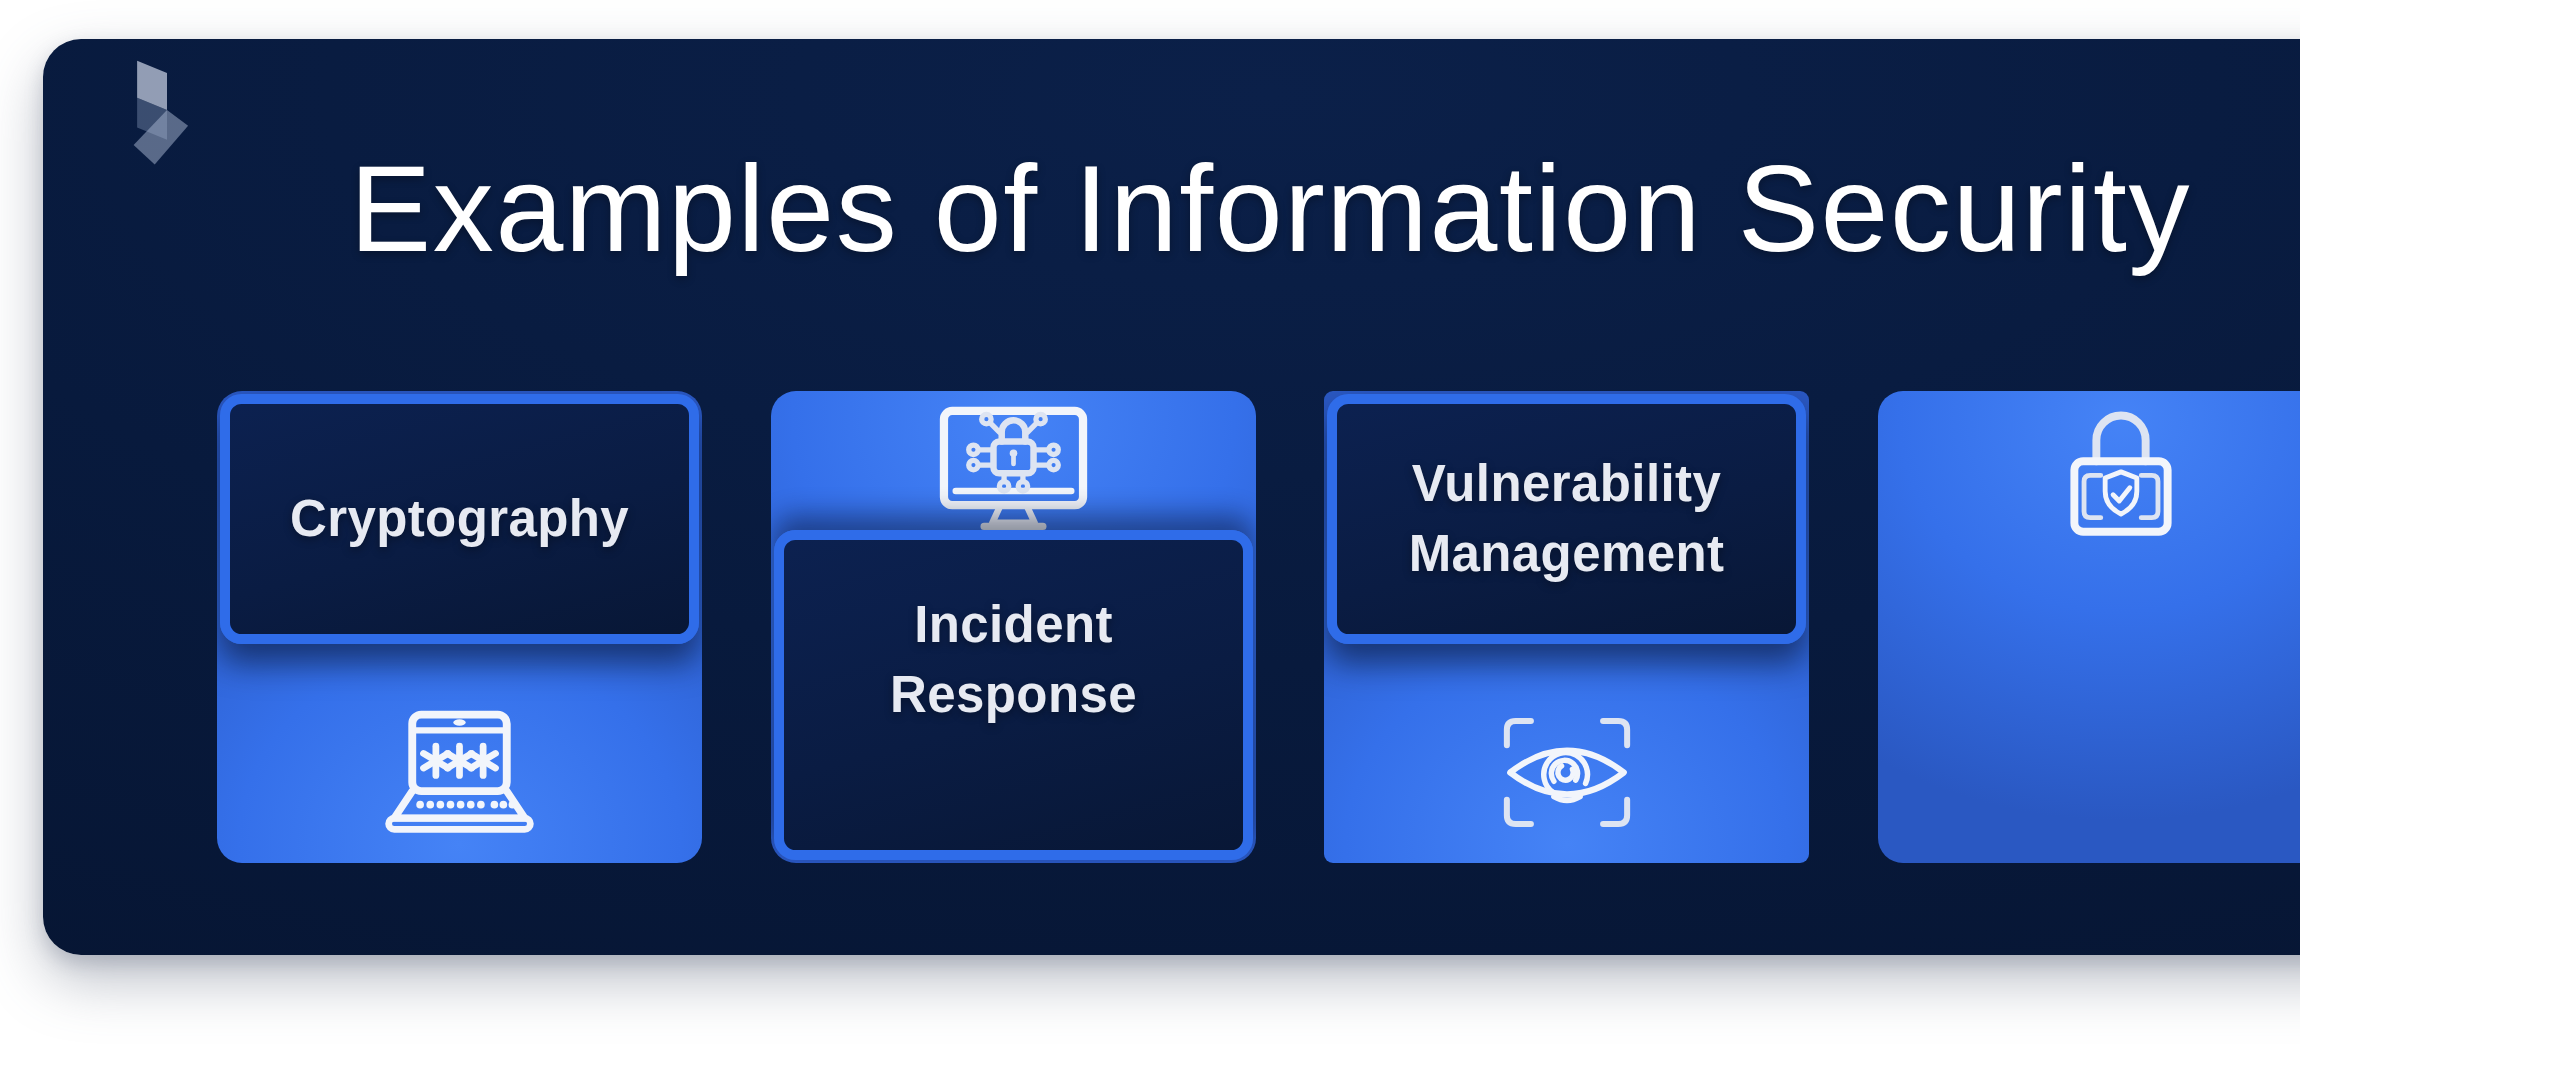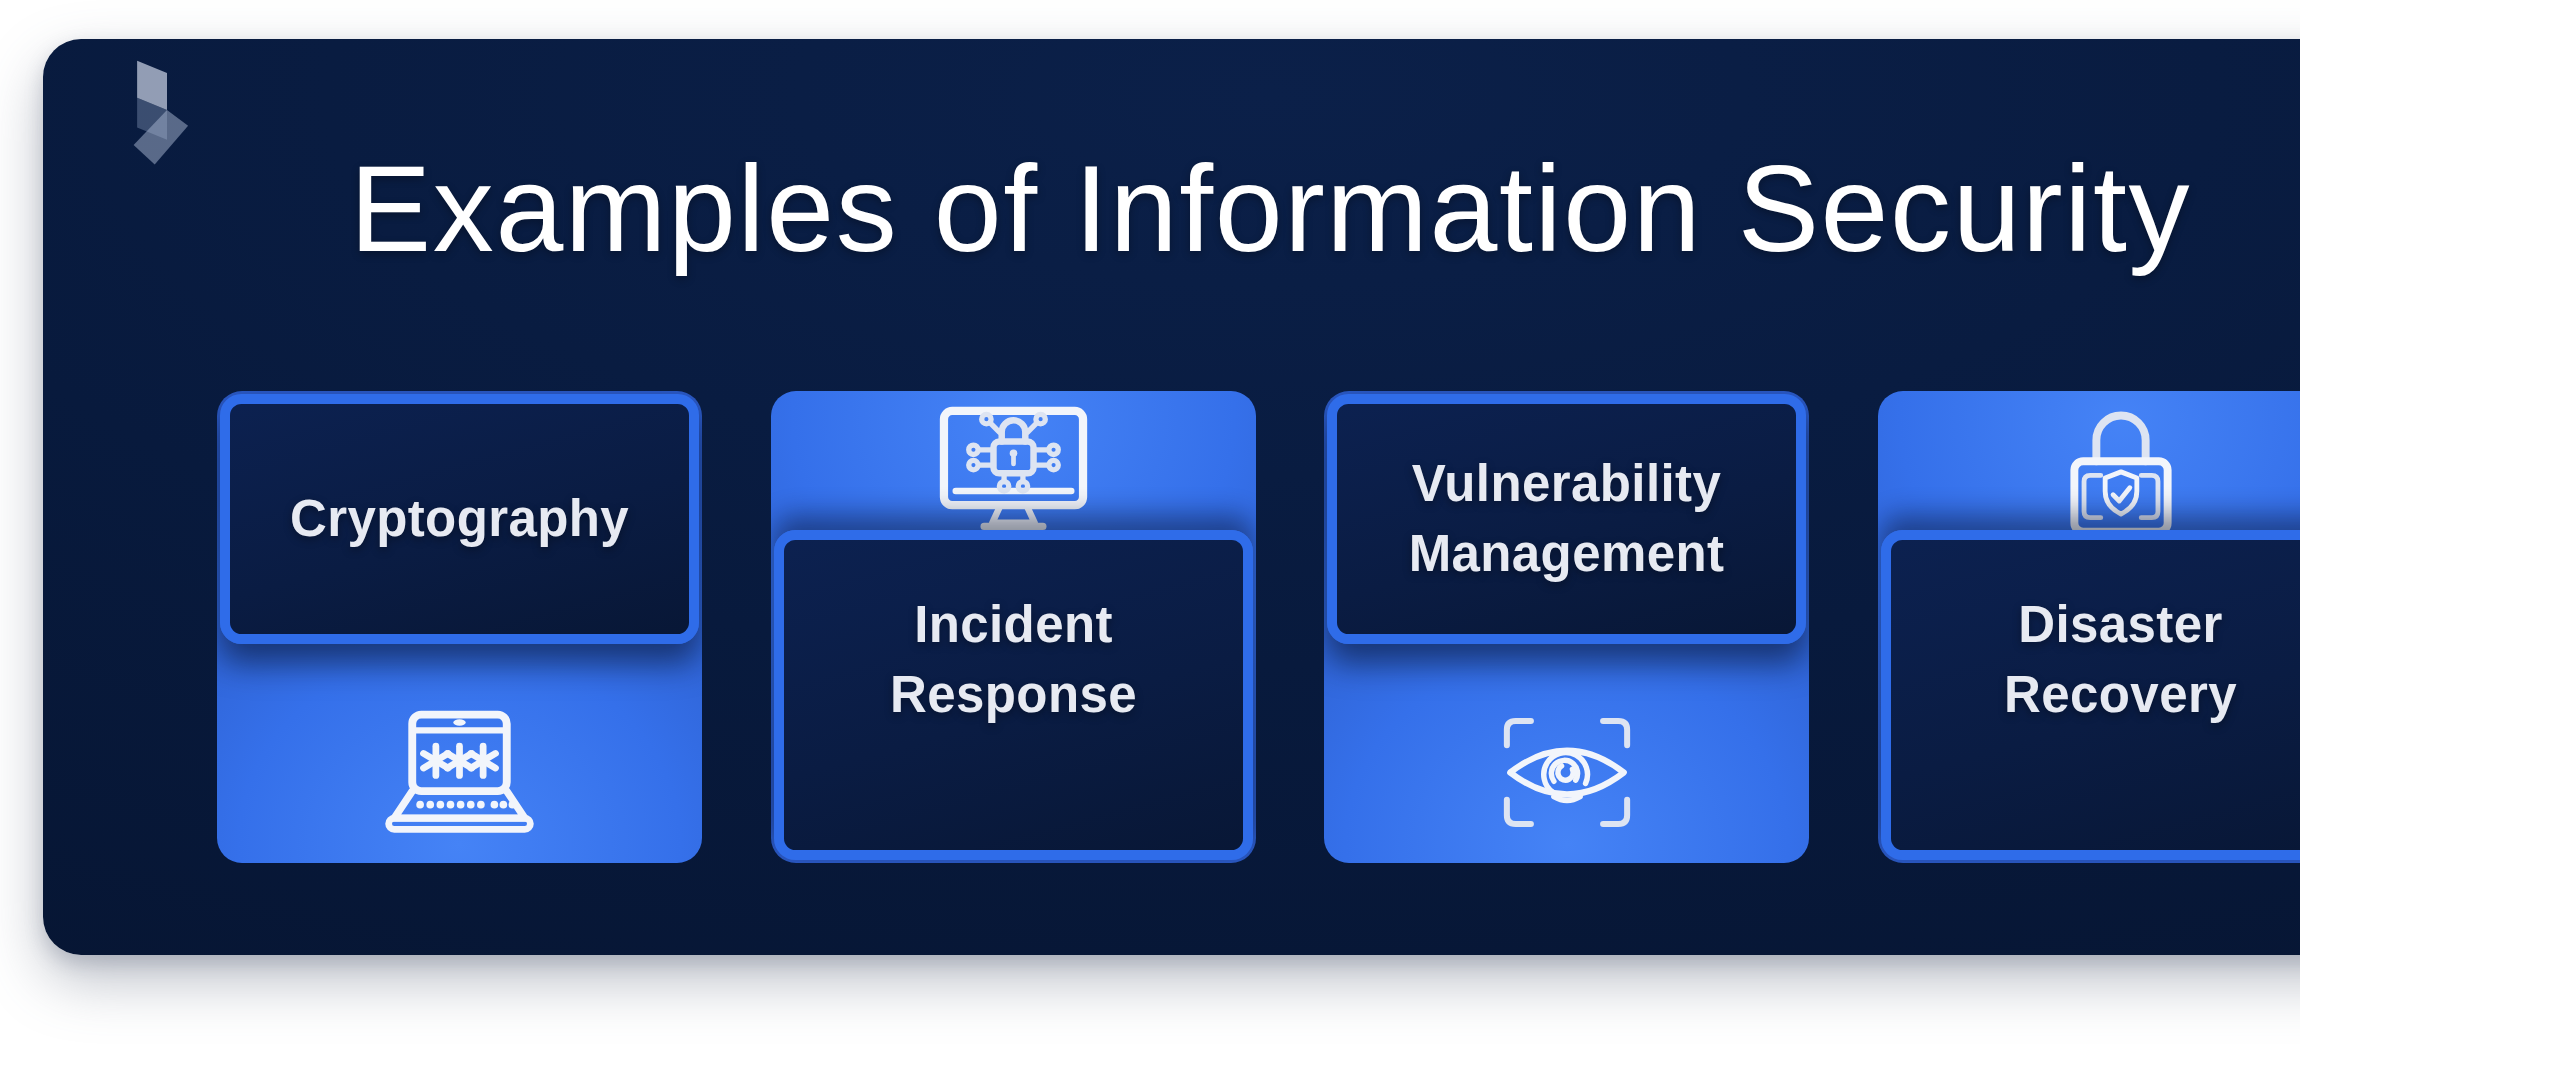--- a/index.html
+++ b/index.html
@@ -25,21 +25,21 @@
     text-shadow:0 2.5px 8.2px rgba(0,0,0,.30);
   }
 
   
   .cards{position:absolute; left:174px; top:352px; width:2168px; height:472px;}
   .card{
     position:absolute; top:0; width:485px; height:472px;
     border-radius:25px; overflow:hidden;
   }
   .card.c0{left:0;}   .card.c1{left:554px;}
-  .card.c2{left:1107px;} .card.c3{left:1661px;}
+  .card.c2{left:1107px;border-radius:9px;} .card.c3{left:1661px;}
 
   .card.text-top{
     background:radial-gradient(95% 85% at 50% 96%, #4583f6 0%, #3570ea 48%, #2a58c2 100%);
   }
   .card.icon-top{
     background:radial-gradient(95% 85% at 50% 6%, #4583f6 0%, #3570ea 48%, #2a58c2 100%);
   }
 
   .panel{
     position:absolute; left:3.3px; right:3.3px;
@@ -187,21 +187,18 @@
             <path class="ic2" d="M47,64 V40 A28,28 0 0 1 103,40 V64" stroke-width="9"></path>
             <rect class="ic" x="22" y="64" width="106" height="80" rx="10" stroke-width="9"></rect>
             <g class="ic2" stroke-width="5.5">
               <path d="M52,80 H40 Q33,80 33,87 V121 Q33,128 40,128 H52"></path>
               <path d="M98,80 H110 Q117,80 117,87 V121 Q117,128 110,128 H98"></path>
             </g>
             <path class="ic" d="M75,76 L93,83 V98 C93,112 85,119 75,124 C65,119 57,112 57,98 V83 Z" stroke-width="5.5"></path>
             <path class="ic" d="M66,102 L73,109 L85,94" stroke-width="5.5"></path>
           </svg>
         </div>
-        <div class="panel">
-          <span class="label">Disaster Recovery</span>
-        </div>
       </div>
 
     </div>
   </div>
 </div>
 
 
 </body></html>

